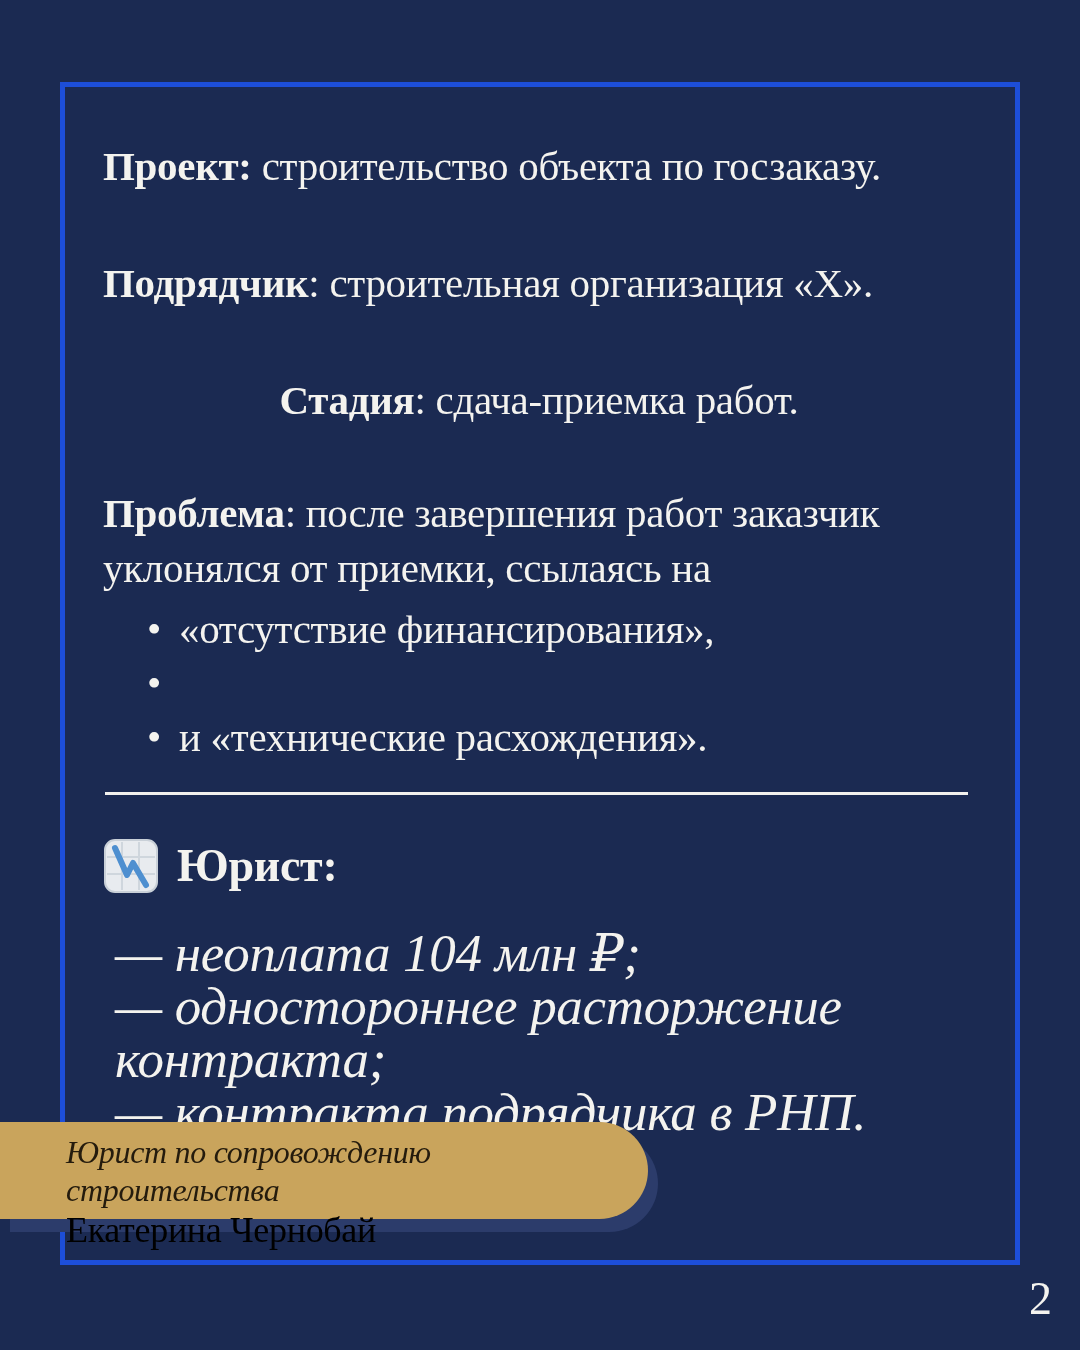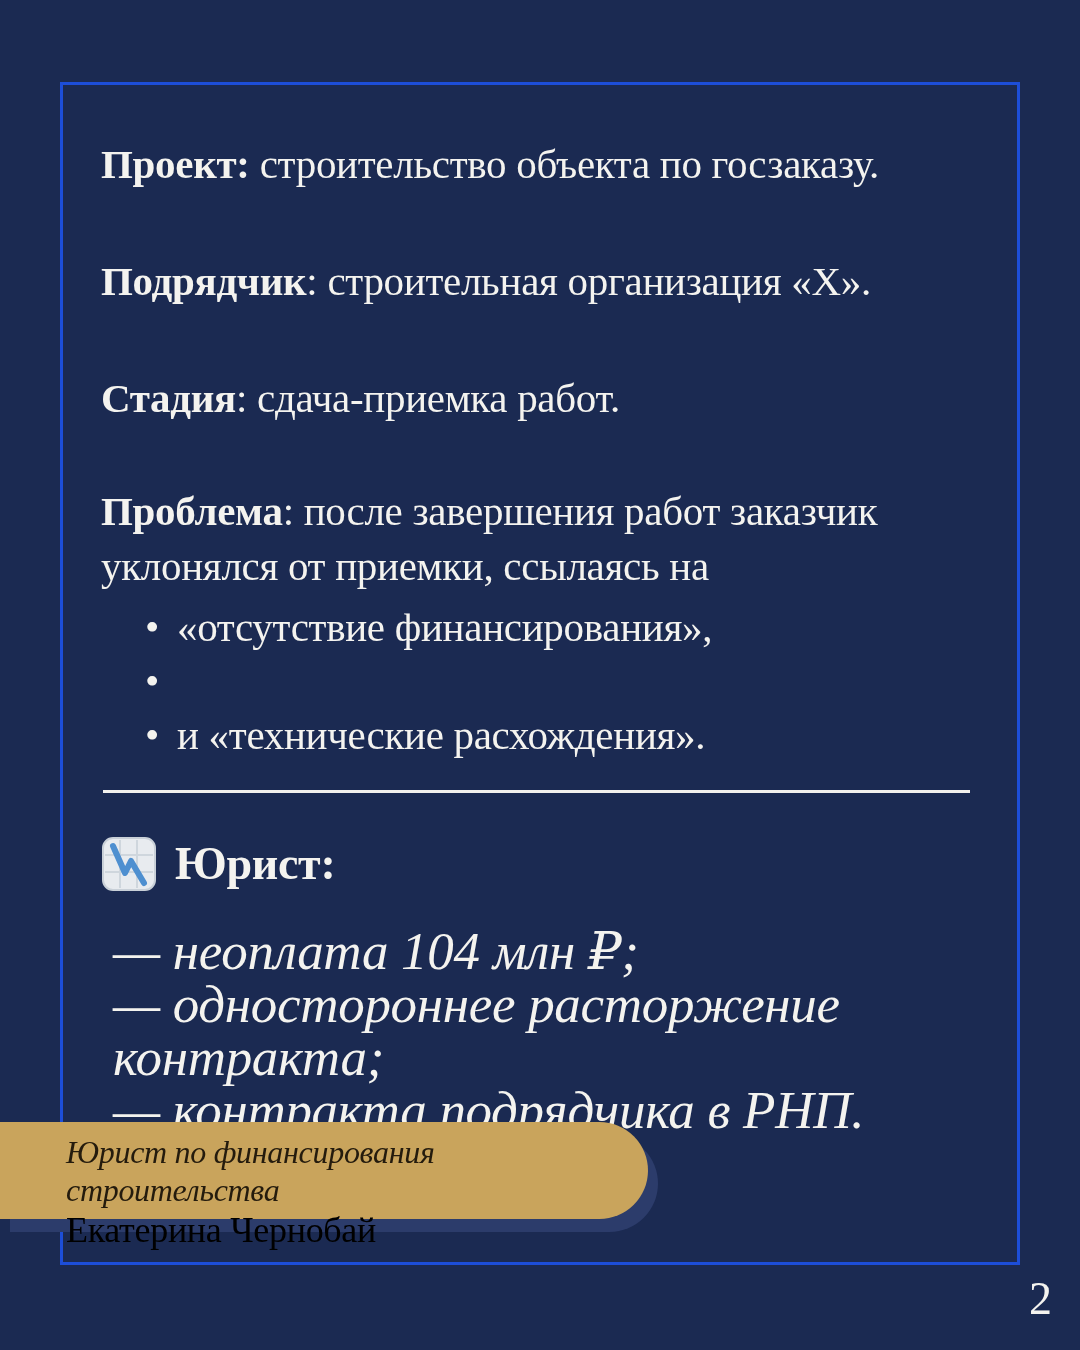--- a/index.html
+++ b/index.html
@@ -16,32 +16,32 @@
     width: 1080px;
     height: 1350px;
     background: #1b2a52;
   }
   .frame {
     position: absolute;
     left: 60px;
     top: 82px;
     width: 960px;
     height: 1183px;
-    border: 3px solid #1d4ed8;
+    border: 5px solid #1d4ed8;
     box-sizing: border-box;
   }
   .content {
     padding: 52px 40px 0 38px;
     color: #f4f3ef;
     font-size: 41px;
     line-height: 55px;
     letter-spacing: -0.3px;
   }
   .para { margin: 0 0 62px 0; }
-  .para.tight { margin-bottom: 58px; }
+  .para.tight { margin-bottom: 58px; text-align: center; }
   .para.problem { margin-bottom: 6px; }
   .b { font-weight: 700; }
   .bullets {
     list-style: none;
     margin: 0;
     padding: 0;
   }
   .bullets li {
     padding-left: 44px;
     display: flex;
@@ -158,19 +158,19 @@
       <div class="risk-items">
         <div>— неоплата 104 млн ₽;</div>
         <div>— одностороннее расторжение контракта;</div>
         <div>— контракта подрядчика в РНП.</div>
       </div>
 
     </div>
   </div>
 
   <div class="badge">
-    <div class="badge-role">Юрист по финансирования строительства</div>
+    <div class="badge-role">Юрист по сопровождению строительства</div>
     <div class="badge-name">Екатерина Чернобай</div>
   </div>
 
   <div class="page-number">2</div>
 
 </div>
 
 </body></html>

